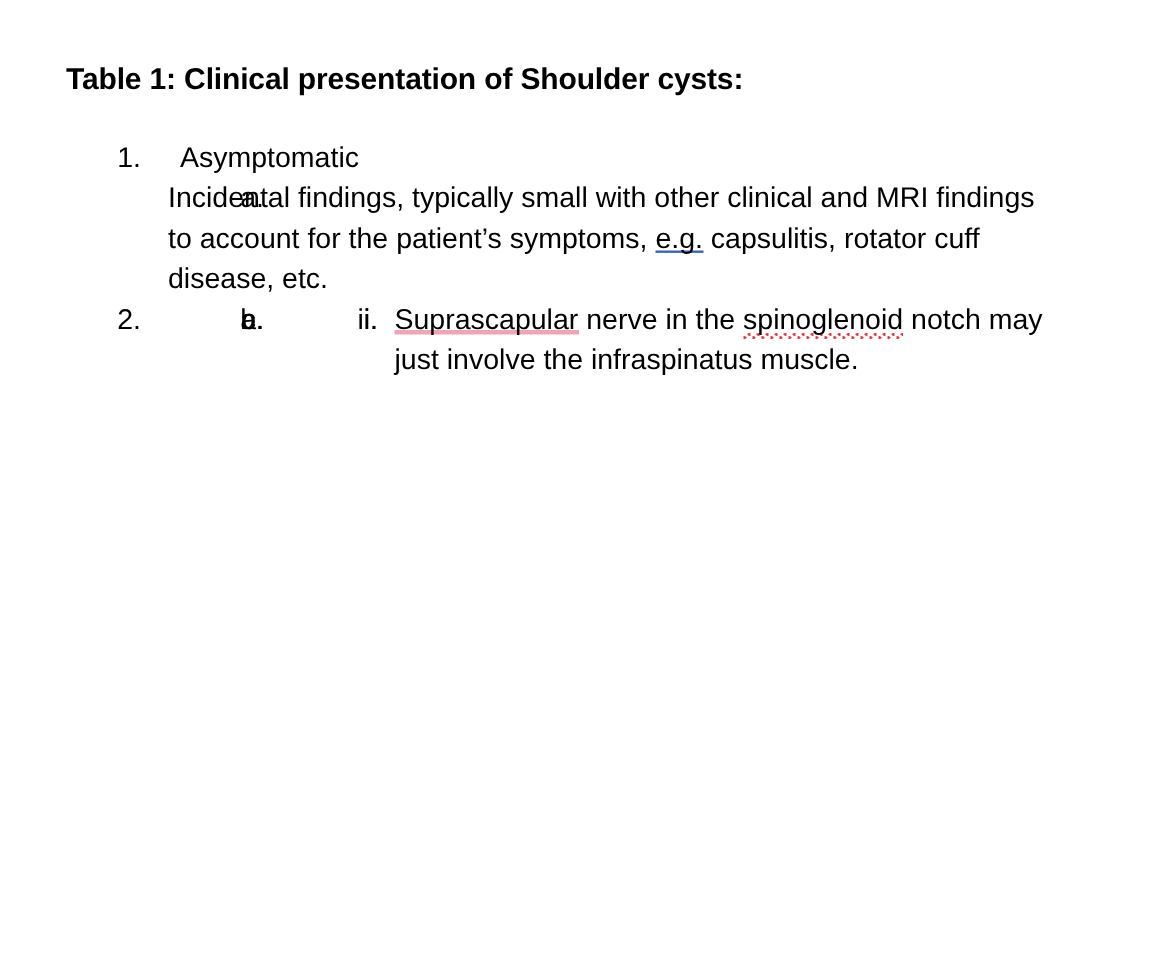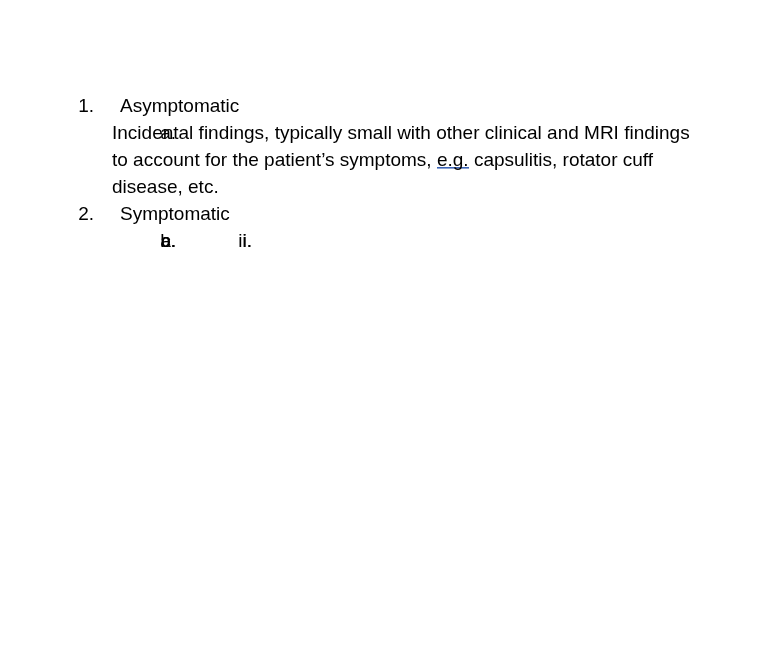--- a/index.html
+++ b/index.html
@@ -112,53 +112,54 @@
     background: #000000;
     vertical-align: -3px;
     margin-right: 0.5px;
   }
 </style>
 </head>
 <body>
 
 <div class="page">
 
+  <div class="doc-title">Table 1: Clinical presentation of Shoulder cysts:</div>
 
   <div class="outline">
 
     <div class="li lvl1">
       <span class="marker">1.</span>
       <div class="body-text">Asymptomatic</div>
     </div>
 
     <div class="li lvl2">
       <span class="marker">a.</span>
       <div class="body-text"><span>Incidental findings, typically small with other clinical and MRI findings to account for the patient’s symptoms, </span><span class="mark-grammar">e.g.</span><span> capsulitis, rotator cuff disease, etc.</span></div>
     </div>
 
     <div class="li lvl1">
       <span class="marker">2.</span>
-      <div class="body-text">Symptomatic</div>
     </div>
 
     <div class="li lvl2">
       <span class="marker">a.</span>
     </div>
 
     <div class="li lvl2">
       <span class="marker">b.</span>
     </div>
 
     <div class="li lvl2">
       <span class="marker">c.</span>
     </div>
 
     <div class="li lvl3">
       <span class="marker">i.</span>
     </div>
 
     <div class="li lvl3">
       <span class="marker">ii.</span>
+      <div class="body-text"><span class="mark-pink">Suprascapular</span><span> nerve in the </span><span class="mark-spell">spinoglenoid</span><span> notch may just involve the infraspinatus muscle.</span></div>
     </div>
 
 
   </div>
 </div>
 
 </body></html>

